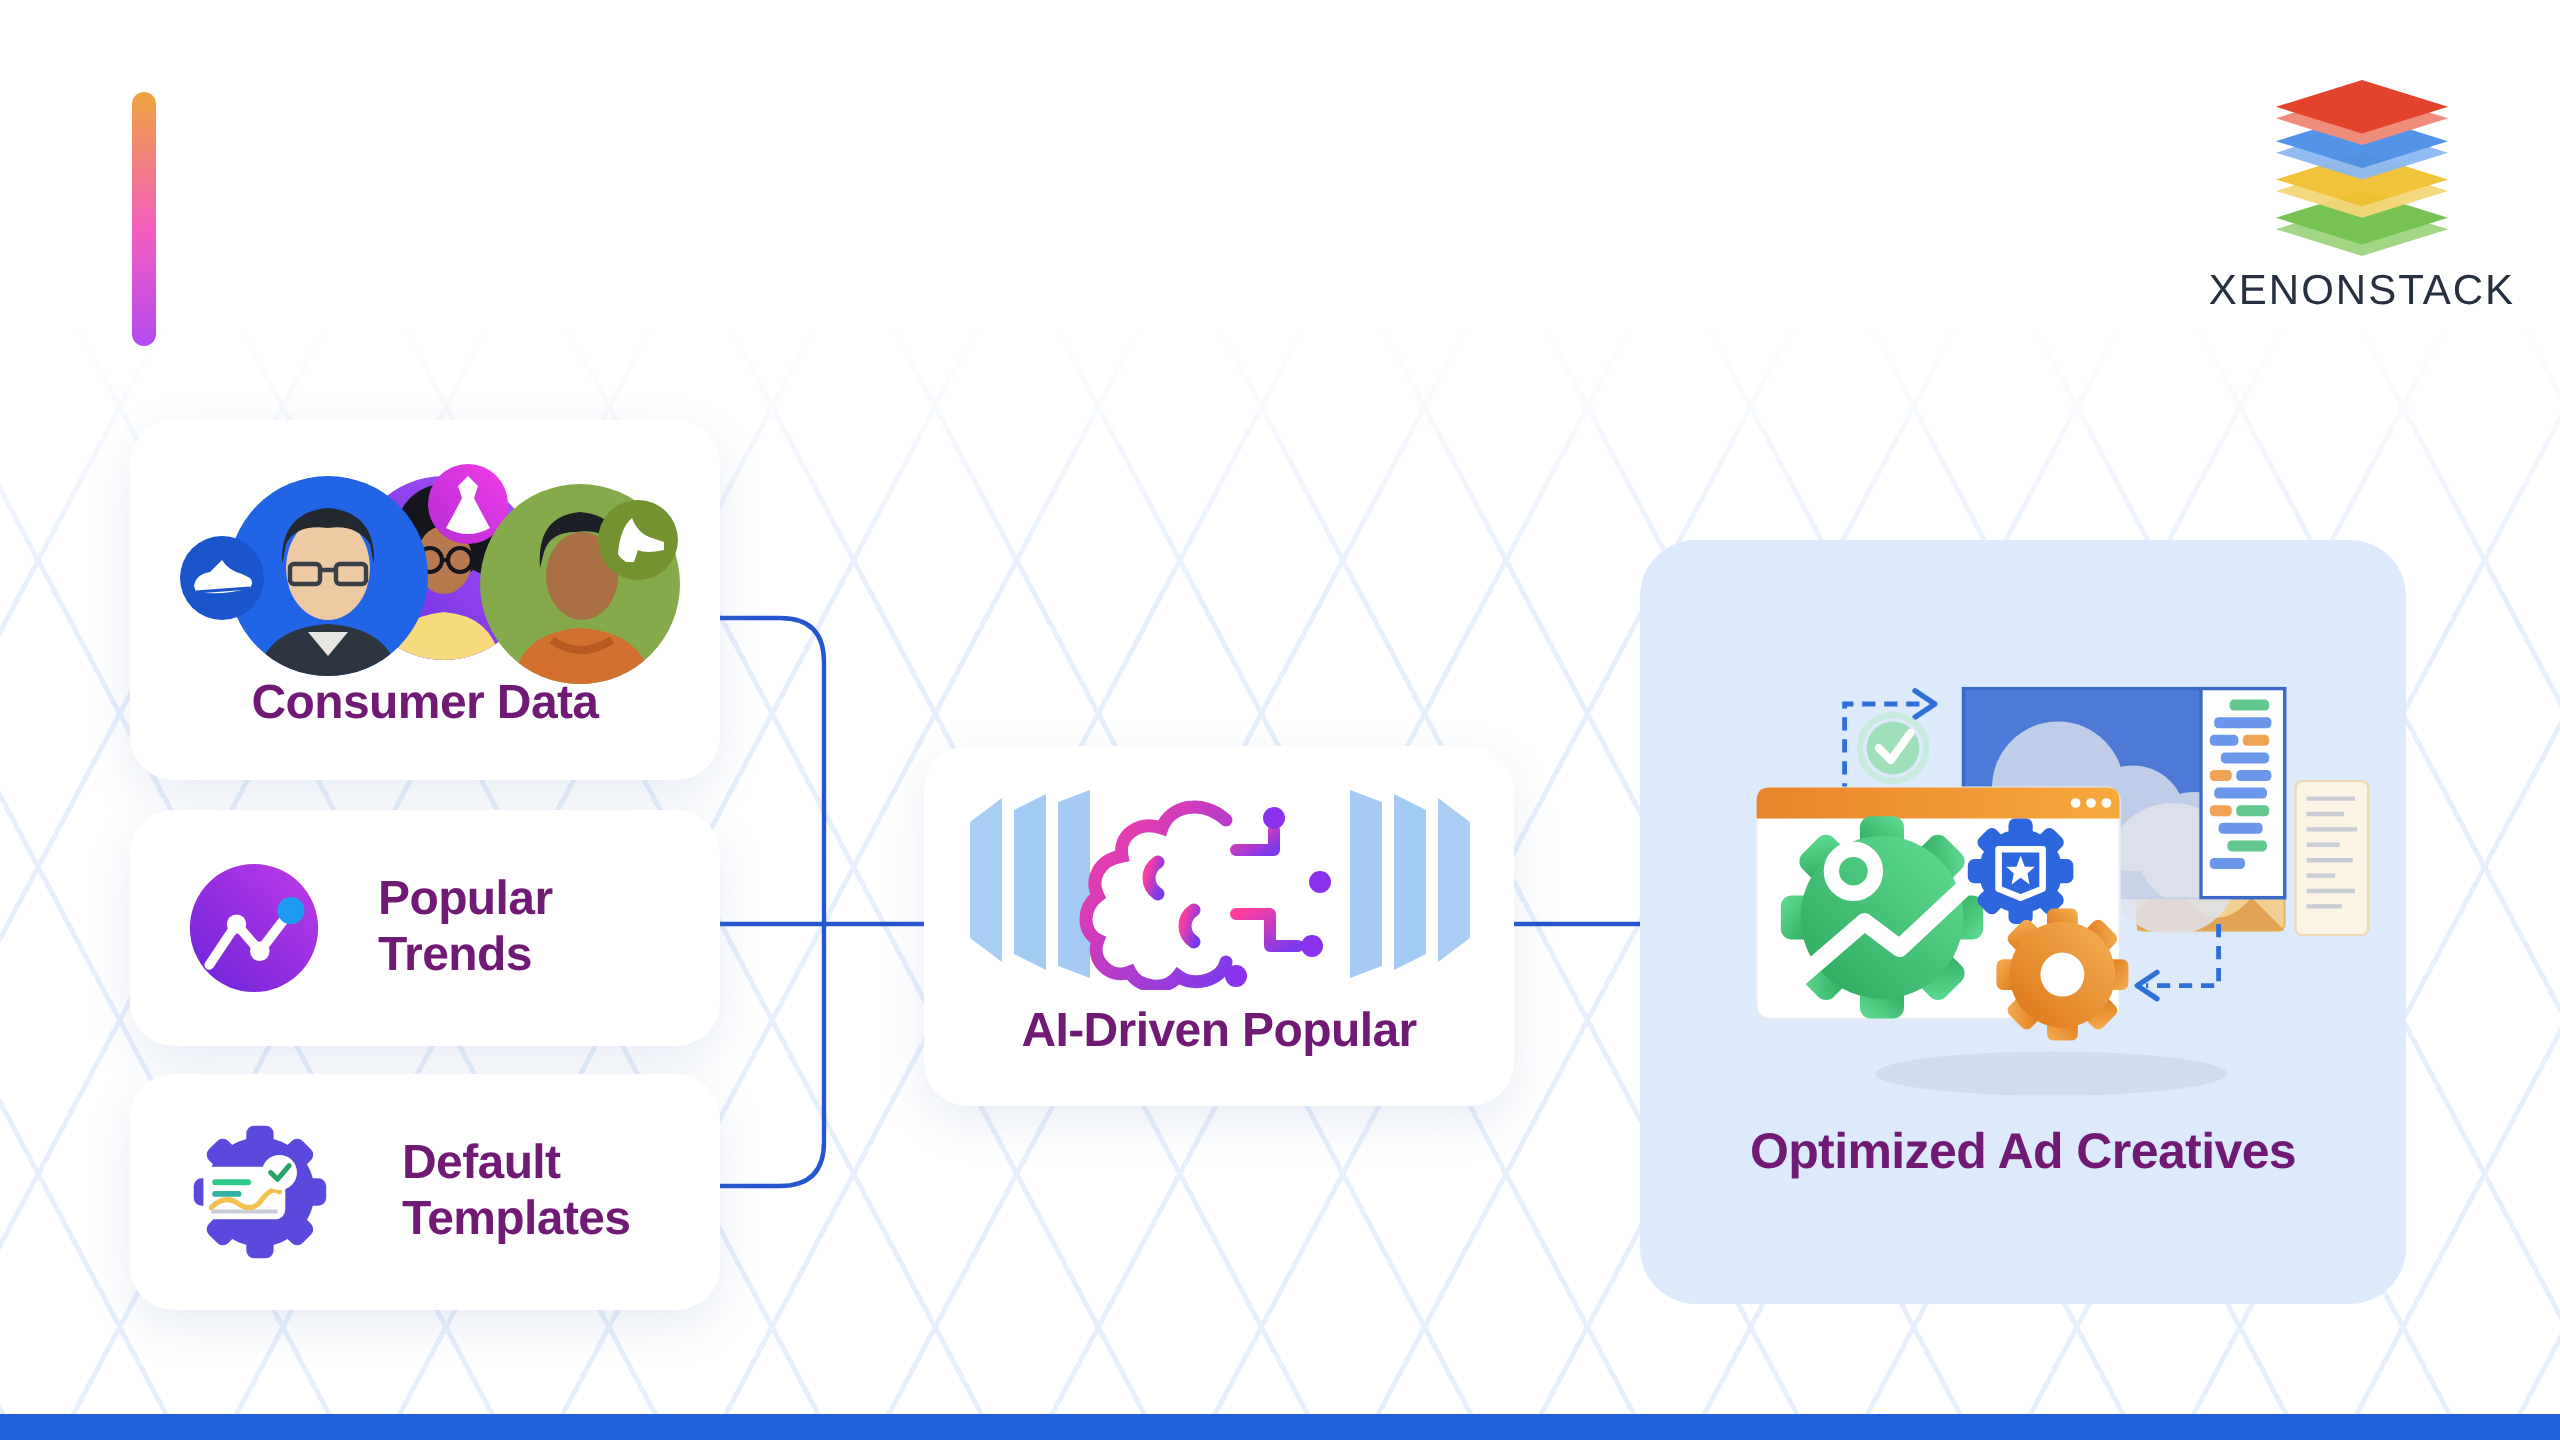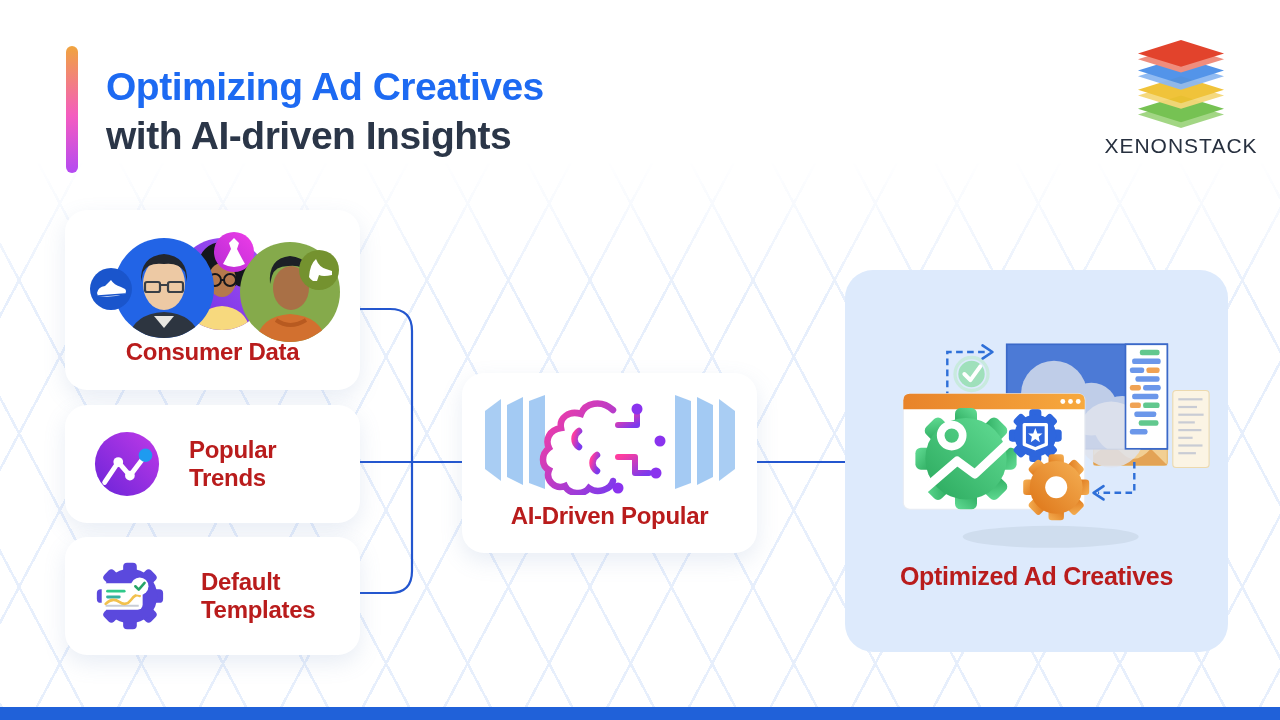--- a/index.html
+++ b/index.html
@@ -29,23 +29,23 @@
   .brand svg { display:block; margin:0 auto; }
   .brand-name { margin-top:6px; font-size:21px; font-weight:400; color:#27303f; letter-spacing:1px; }
 
   
   .card { position:absolute; background:#ffffff; border-radius:22px;
     box-shadow:0 8px 22px rgba(110,140,190,.16); }
   .card-consumer  { left:65px;  top:210px; width:295px; height:180px; }
   .card-trends    { left:65px;  top:405px; width:295px; height:118px; display:flex; align-items:center; padding-left:28px; gap:28px; }
   .card-templates { left:65px;  top:537px; width:295px; height:118px; display:flex; align-items:center; padding-left:26px; gap:34px; }
   .card-ai        { left:462px; top:373px; width:295px; height:180px; }
-  .card-out       { left:845px; top:270px; width:383px; height:382px; background:#ddeafc; border-radius:28px; box-shadow:none; }
-
-  .card-label { font-size:24px; font-weight:700; color:#b91c1c; line-height:1.18; letter-spacing:-0.3px; }
+  .card-out       { left:820px; top:270px; width:383px; height:382px; background:#ddeafc; border-radius:28px; box-shadow:none; }
+
+  .card-label { font-size:24px; font-weight:700; color:#701a75; line-height:1.18; letter-spacing:-0.3px; }
   .center-label { position:absolute; left:0; right:0; text-align:center; }
   .card-consumer .avatars { position:absolute; left:50%; transform:translateX(-50%); top:16px; }
   .card-consumer .center-label { top:336px; top:128px; }
   .card-ai .ai-icon { position:absolute; left:50%; transform:translateX(-50%); top:20px; }
   .card-ai .center-label { top:129px; }
   .wrap-narrow { width:120px; }
   .wrap-narrow2 { width:150px; }
 
   .card-out .illus { position:absolute; left:44px; top:60px; }
   .card-out .center-label { top:292px; font-size:25px; }
@@ -64,24 +64,20 @@
 
   <svg class="connectors" width="1280" height="720" viewBox="0 0 1280 720">
     <g fill="none" stroke="#2356cf" stroke-width="2.2">
       <path d="M358,309 H390 Q412,309 412,331 V571 Q412,593 390,593 H358"></path>
       <path d="M358,462 H462"></path>
       <path d="M757,462 H845"></path>
     </g>
   </svg>
 
   <div class="accent-bar"></div>
-  <div class="titles">
-    <div class="title-l1">Optimizing Ad Creatives</div>
-    <div class="title-l2">with AI-driven Insights</div>
-  </div>
 
   <div class="brand">
     <svg width="96" height="88" viewBox="0 0 100 92">
 
       <g opacity="0.95">
           <polygon points="50,64 95,78 50,92 5,78" fill="#9ed47e"></polygon>
           <polygon points="50,58 95,72 50,86 5,72" fill="#6fbf4a"></polygon>
         </g>
 
       <g opacity="0.95">

